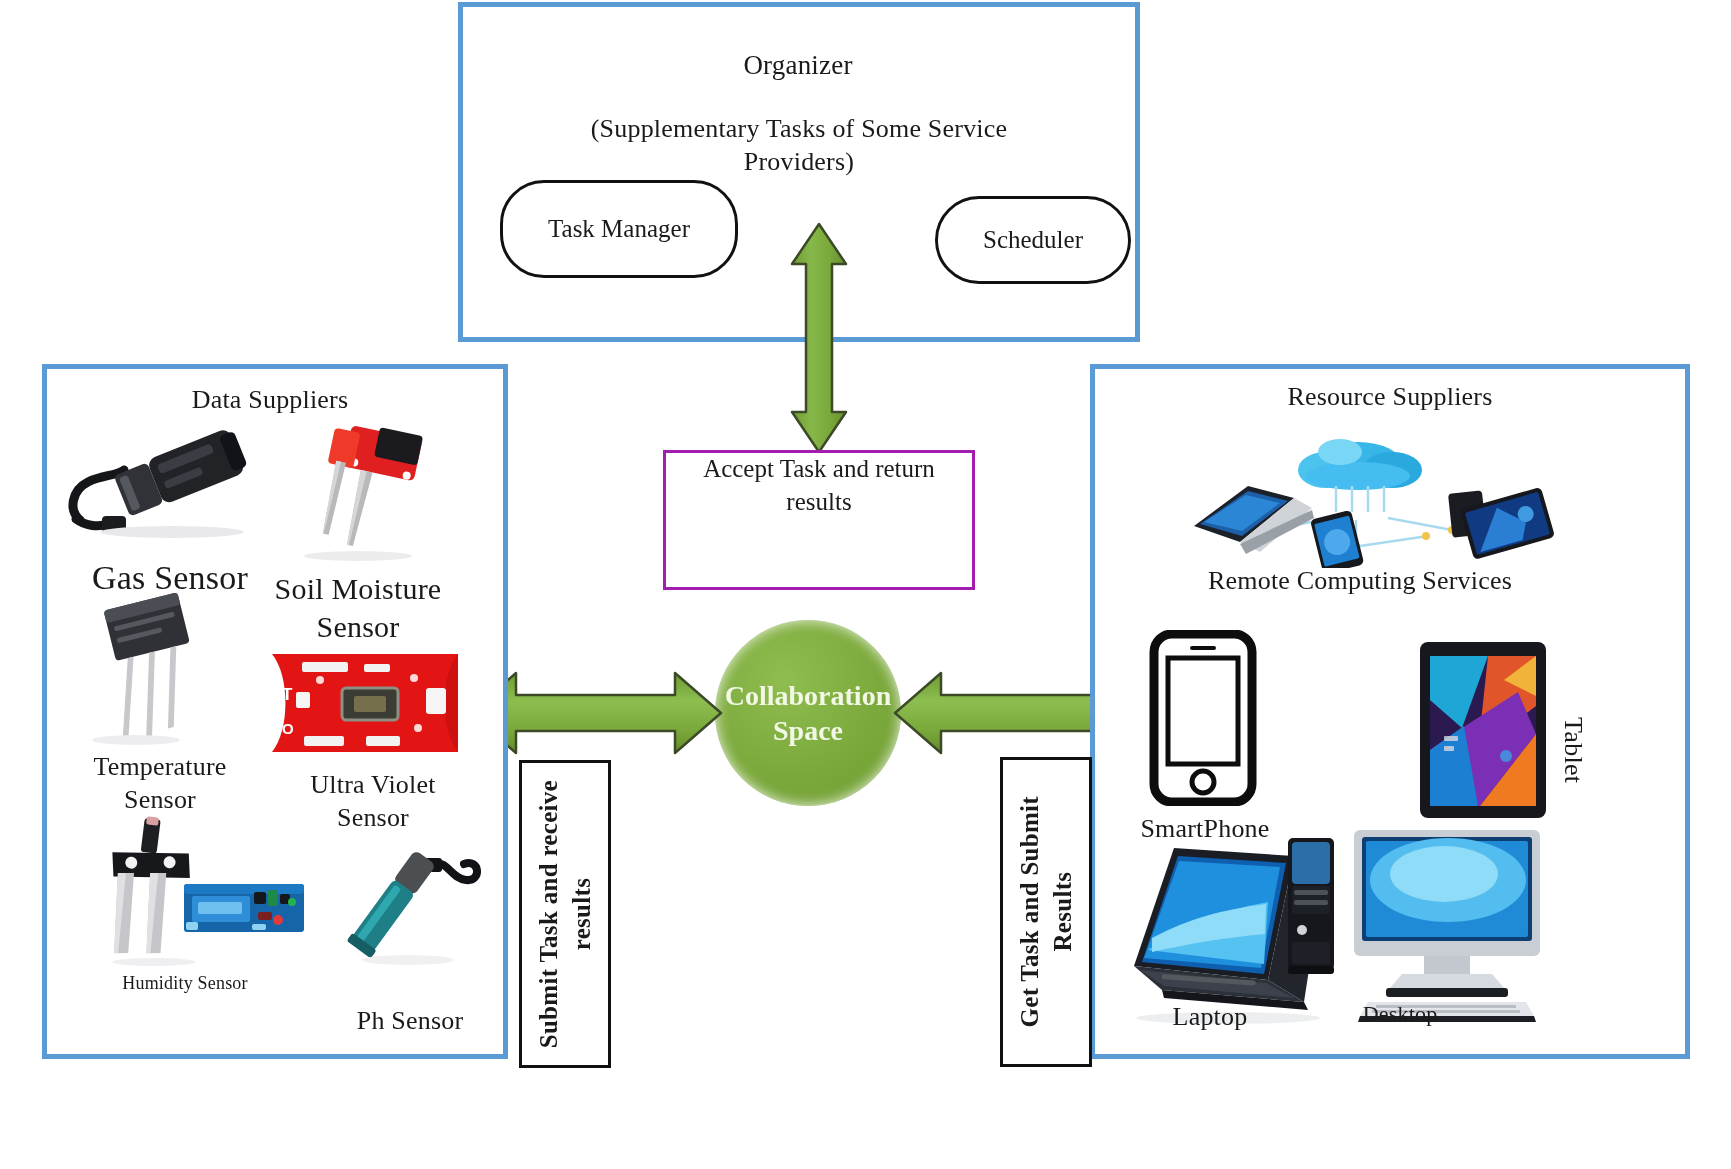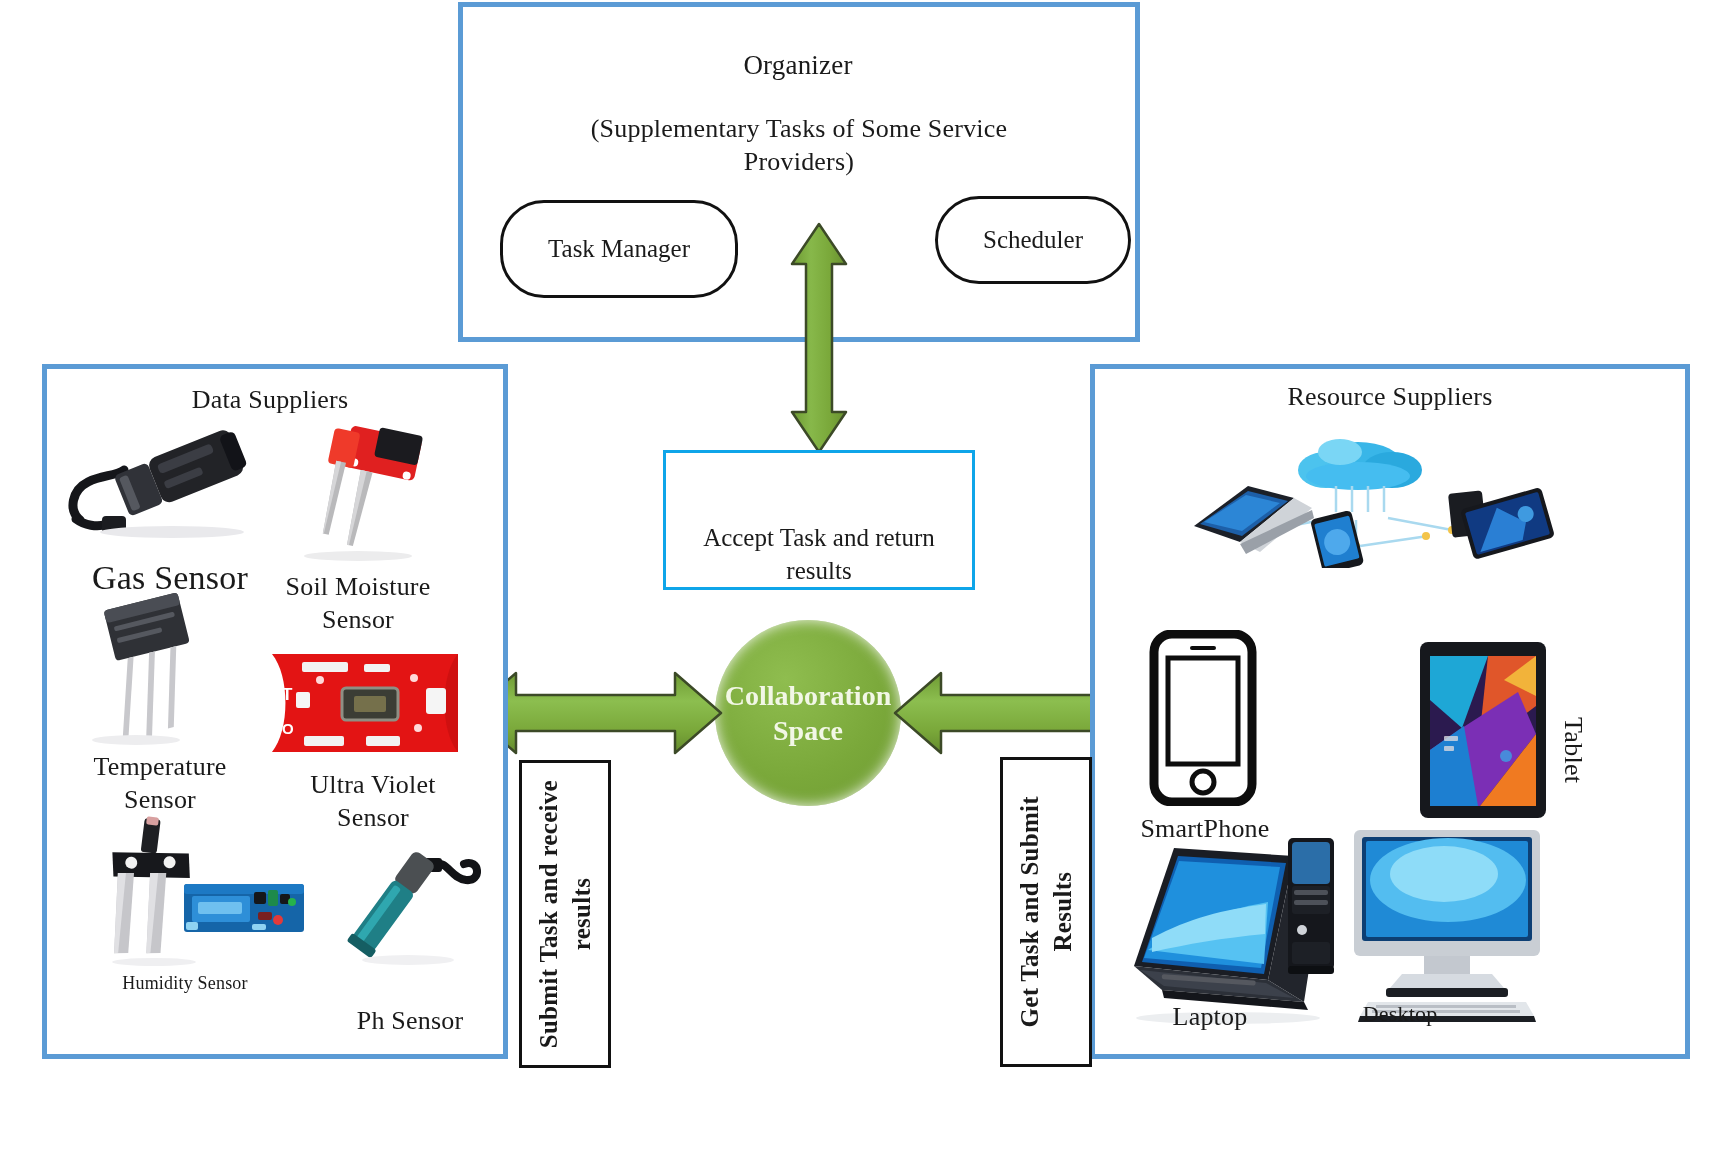--- a/index.html
+++ b/index.html
@@ -22,25 +22,25 @@
 
   
   .panel {
     position: absolute;
     border: 5px solid #5b9bd5;
     background: #ffffff;
     box-sizing: border-box;
   }
   .plainbox {
     position: absolute;
-    border: 3px solid #0ea5e9;
+    border: 3px solid #a21caf;
     background: #ffffff;
     box-sizing: border-box;
     display: flex;
-    align-items: flex-end;
+    align-items: flex-start;
     justify-content: center;
     text-align: center;
   }
   .rrect {
     position: absolute;
     border: 3px solid #111111;
     border-radius: 44px;
     background: #ffffff;
     box-sizing: border-box;
     display: flex;
@@ -109,21 +109,21 @@
 <div id="canvas">
 
   <div class="panel" id="organizer-panel" style="left:458px; top:2px; width:682px; height:340px;">
   </div>
 
   <div class="lbl" style="left:558px; top:48px; width:480px; font-size:27px;">Organizer</div>
 
   <div class="lbl" style="left:568px; top:112px; width:462px; font-size:26px;">(Supplementary Tasks of Some Service
 Providers)</div>
 
-  <div class="rrect" style="left:500px; top:200px; width:238px; height:98px;">
+  <div class="rrect" style="left:500px; top:180px; width:238px; height:98px;">
     <span style="font-size:25px;">Task Manager</span>
   </div>
 
   <div class="rrect" style="left:935px; top:196px; width:196px; height:88px;">
     <span style="font-size:25px;">Scheduler</span>
   </div>
 
   <div class="arrow" style="left:788px; top:222px; width:62px; height:232px;">
     <svg width="62" height="232" viewBox="0 0 62 232">
       <defs>
@@ -202,21 +202,21 @@
         <rect x="44" y="12" width="26" height="36" rx="4" fill="#ef3a2a"></rect>
         <path d="M52 44 L62 44 L60 118 L54 118 Z" fill="#b9b9bb"></path>
         <path d="M78 48 L90 48 L86 124 L80 124 Z" fill="#b9b9bb"></path>
         <path d="M52 44 L57 44 L55 118 L54 118 Z" fill="#d6d6d8"></path>
         <path d="M78 48 L84 48 L82 124 L80 124 Z" fill="#d6d6d8"></path>
       </g>
       <ellipse cx="80" cy="132" rx="54" ry="5" fill="#ececed"></ellipse>
     </svg>
   </div>
 
-  <div class="lbl" style="left:248px; top:570px; width:220px; font-size:26px;">Soil Moisture
+  <div class="lbl" style="left:248px; top:570px; width:220px; font-size:30px;">Soil Moisture
 Sensor</div>
 
   <div class="art" style="left:62px; top:588px; width:180px; height:160px;">
     <svg width="180" height="160" viewBox="0 0 180 160">
       <g transform="rotate(-14 90 60)">
         <rect x="52" y="12" width="76" height="52" rx="4" fill="#2f3136"></rect>
         <rect x="52" y="12" width="76" height="13" rx="4" fill="#4a4d54"></rect>
         <rect x="58" y="30" width="62" height="5" rx="2" fill="#55585f"></rect>
         <rect x="58" y="42" width="46" height="5" rx="2" fill="#55585f"></rect>
         <path d="M64 64 L70 64 L44 146 L38 146 Z" fill="#c8c8cc"></path>
@@ -363,20 +363,21 @@
 
       <g transform="translate(300,82) rotate(-16)">
         <rect x="0" y="0" width="84" height="52" rx="5" fill="#16181d"></rect>
         <rect x="4" y="4" width="76" height="44" rx="2" fill="#103a82"></rect>
         <path d="M8 46 L36 8 L60 30 L52 46 Z" fill="#2a7fd4"></path>
         <circle cx="62" cy="22" r="8" fill="#3f9ae0"></circle>
       </g>
     </svg>
   </div>
 
+  <div class="lbl" style="left:1140px; top:564px; width:440px; font-size:26px;">Remote Computing Services</div>
 
   <div class="art" style="left:1148px; top:630px; width:110px; height:176px;">
     <svg width="110" height="176" viewBox="0 0 110 176">
       <rect x="6" y="4" width="98" height="168" rx="18" fill="#ffffff" stroke="#0d0d0d" stroke-width="9"></rect>
       <rect x="20" y="28" width="70" height="106" fill="#ffffff" stroke="#0d0d0d" stroke-width="5"></rect>
       <rect x="42" y="16" width="26" height="4" rx="2" fill="#0d0d0d"></rect>
       <circle cx="55" cy="152" r="11" fill="#ffffff" stroke="#0d0d0d" stroke-width="5"></circle>
     </svg>
   </div>
 

